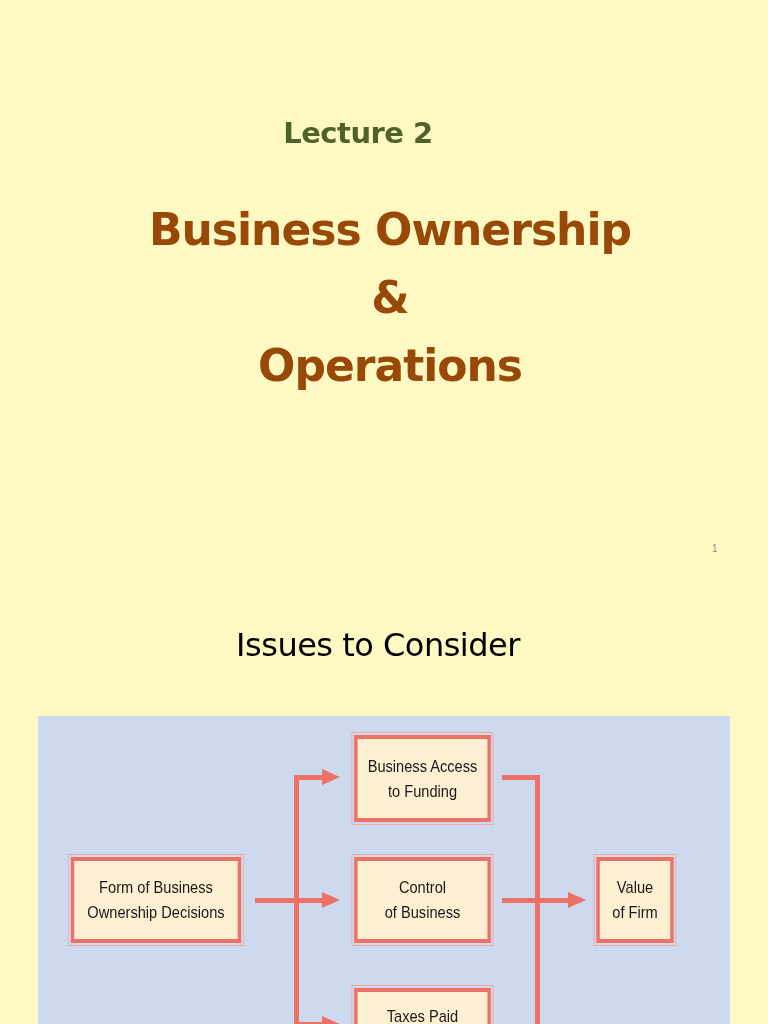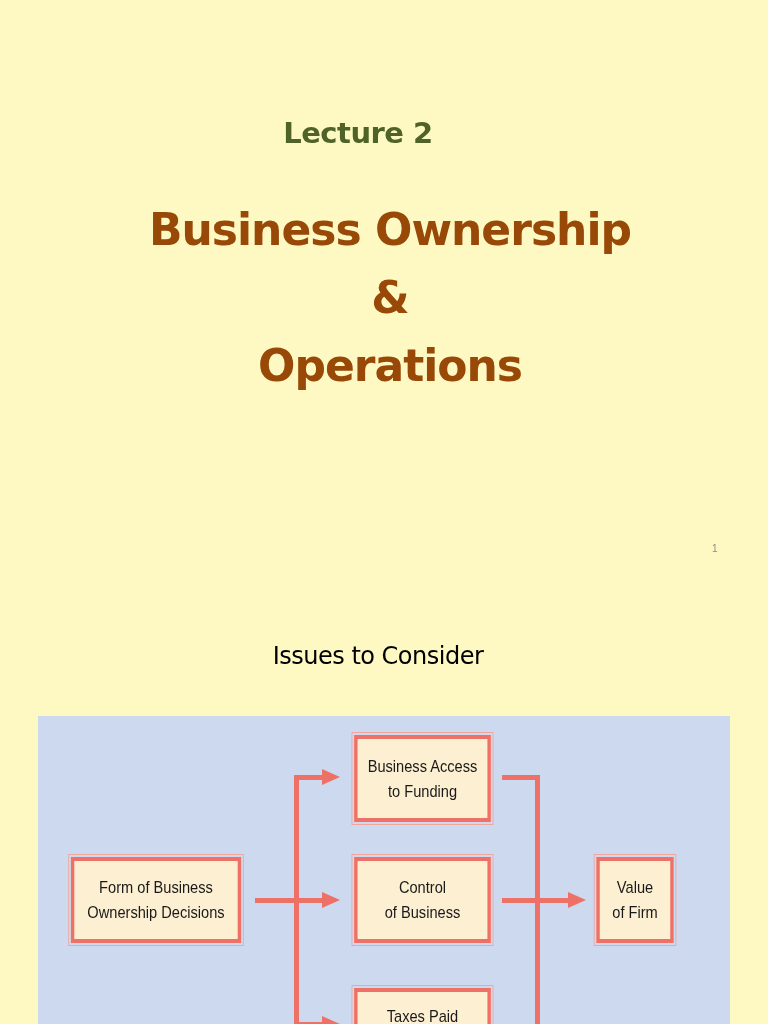--- a/index.html
+++ b/index.html
@@ -3,21 +3,21 @@
 <meta charset="utf-8">
 <style>
   html, body { margin:0; padding:0; }
   body { width:768px; height:1024px; position:relative; overflow:hidden; background:#ffffff; font-family:"Liberation Sans", sans-serif; }
   .slide { position:absolute; left:0; width:768px; background:#fef9c3; }
   #slide1 { top:0; height:576px; }
   #slide2 { top:576px; height:448px; }
   .lecture { position:absolute; left:0; width:716px; top:116px; text-align:center; font-family:"DejaVu Sans", sans-serif; font-weight:bold; font-size:29px; color:#4f6228; letter-spacing:-0.5px; }
   .title { position:absolute; left:0; width:780px; top:196px; text-align:center; font-family:"DejaVu Sans", sans-serif; font-weight:bold; font-size:44px; line-height:68px; color:#984807; letter-spacing:-1px; }
   .pagenum { position:absolute; left:712px; top:543px; font-size:10px; color:#8c8c8c; font-family:"Liberation Sans", sans-serif; }
-  .heading { position:absolute; left:0; width:756px; top:626px; text-align:center; font-family:"DejaVu Sans", sans-serif; font-size:24px; color:#000; letter-spacing:-0.5px;margin-top:16px; }
+  .heading { position:absolute; left:0; width:756px; top:626px; text-align:center; font-family:"DejaVu Sans", sans-serif; font-size:32px; color:#000; letter-spacing:-0.5px; }
   .panel { position:absolute; left:38px; top:716px; width:692px; height:320px; background:#cdd9ee; }
   .box { position:absolute; box-sizing:border-box; background:#fdefd2; border:4px solid #ee7168; outline:1px solid #f3a49b; outline-offset:2px; display:flex; align-items:center; justify-content:center; text-align:center; font-family:"Liberation Sans", sans-serif; font-size:17px; line-height:25px; color:#1a1a1a; transform:scaleX(0.86); transform-origin:center; }
   .box span { display:block; white-space:pre-line; }
   .line { position:absolute; background:#ee7168; }
   .arrow { position:absolute; width:0; height:0; border-top:8px solid transparent; border-bottom:8px solid transparent; border-left:18px solid #ee7168; }
 </style>
 </head>
 <body>
 
 <div class="slide" id="slide1">

